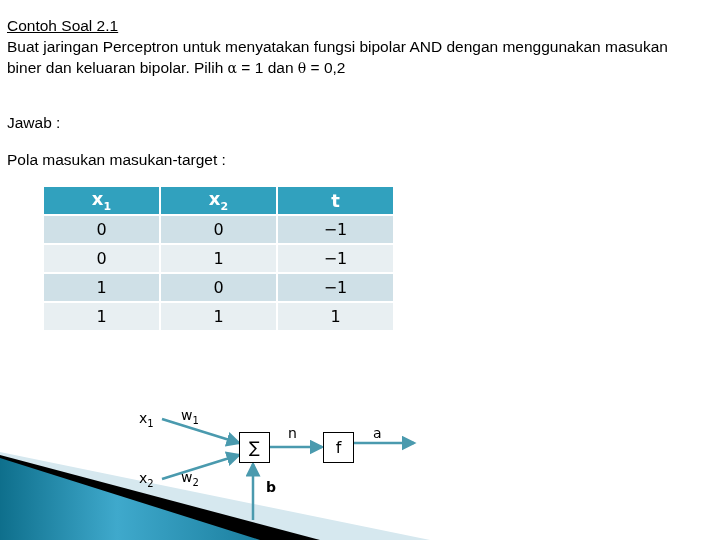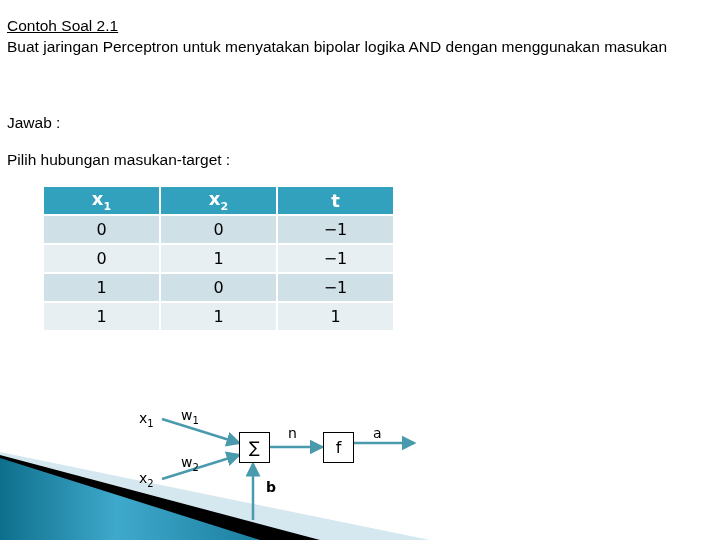--- a/index.html
+++ b/index.html
@@ -49,24 +49,25 @@
     </linearGradient>
   </defs>
   <polygon points="0,452 430,540 0,540" fill="#d6e8ef"></polygon>
   <polygon points="0,455 320,540 0,540" fill="#000"></polygon>
   <polygon points="0,458 260,540 0,540" fill="url(#wedgeGrad)"></polygon>
   <polygon points="130,478 430,540 320,540" fill="#d6e8ef" opacity="0"></polygon>
 </svg>
 
 <div class="text-block title">Contoh Soal 2.1</div>
 <div class="text-block problem">
-  <div>Buat  jaringan Perceptron untuk menyatakan bipolar logika AND dengan menggunakan masukan</div>
+  <div>Buat  jaringan Perceptron untuk menyatakan fungsi bipolar AND dengan menggunakan masukan</div>
+  <div><span>biner dan keluaran bipolar. Pilih </span><span class="greek">α</span><span> = 1 dan </span><span class="greek">θ</span><span> = 0,2</span></div>
 </div>
 <div class="text-block jawab"><span class="u">Jawab</span><span> :</span></div>
-<div class="text-block pola">Pilih hubungan masukan-target :</div>
+<div class="text-block pola">Pola masukan masukan-target :</div>
 
 <table class="truth">
   <thead>
     <tr>
       <th><span>x</span><sub>1</sub></th>
       <th><span>x</span><sub>2</sub></th>
       <th><span>t</span></th>
     </tr>
   </thead>
   <tbody>
@@ -104,21 +105,21 @@
     <line x1="162" y1="479" x2="239" y2="455" marker-end="url(#arr)"></line>
     <line x1="270" y1="447" x2="322" y2="447" marker-end="url(#arr)"></line>
     <line x1="354" y1="443" x2="414" y2="443" marker-end="url(#arr)"></line>
     <line x1="253" y1="520" x2="253" y2="464" marker-end="url(#arr)"></line>
   </g>
 </svg>
 
 <div class="diag-label" style="left:139px; top:410px;"><span>x</span><sub>1</sub></div>
 <div class="diag-label" style="left:139px; top:470px;"><span>x</span><sub>2</sub></div>
 <div class="diag-label" style="left:181px; top:407px;"><span>w</span><sub>1</sub></div>
-<div class="diag-label" style="left:181px; top:454px;"><span>w</span><sub>2</sub></div>
+<div class="diag-label" style="left:181px; top:469px;"><span>w</span><sub>2</sub></div>
 
 <div class="box" style="left:239px; top:432px; width:29px; height:29px;">
   <span>∑</span>
 </div>
 <div class="diag-label" style="left:288px; top:425px;">n</div>
 <div class="box" style="left:323px; top:432px; width:29px; height:29px;">
   <span>f</span>
 </div>
 <div class="diag-label" style="left:373px; top:425px;">a</div>
 <div class="diag-label" style="left:266px; top:479px; font-weight:bold;">b</div>

